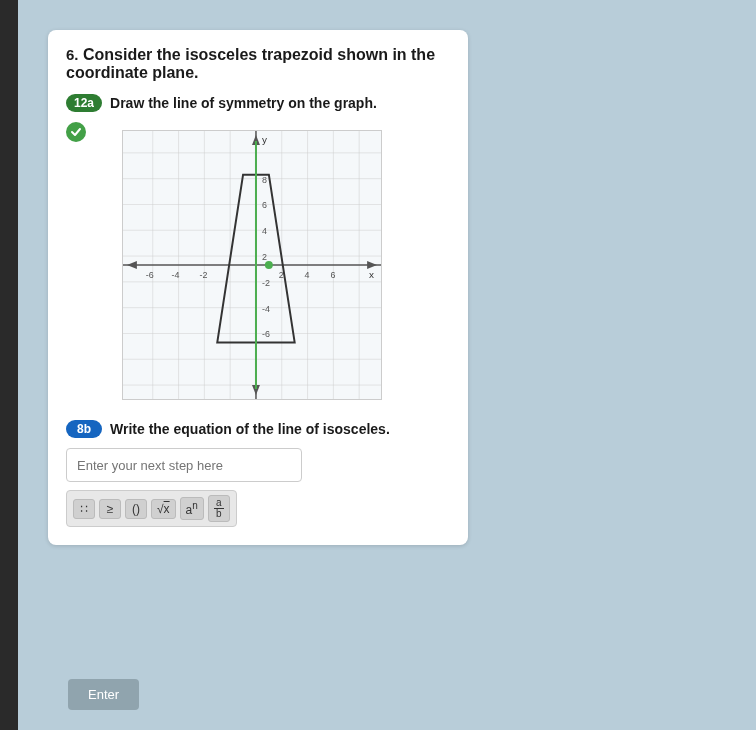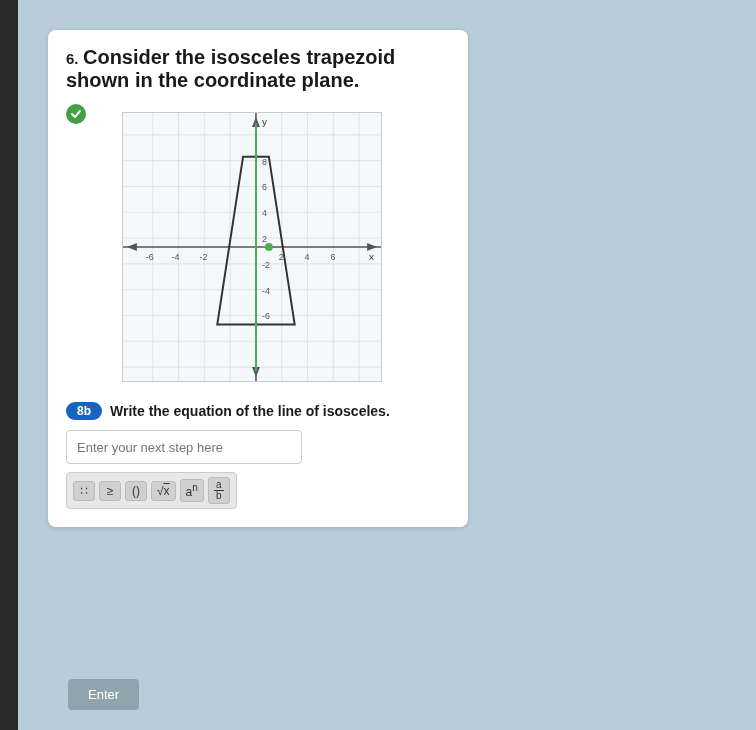--- a/index.html
+++ b/index.html
@@ -27,21 +27,21 @@
     }
 
     .problem-number {
       font-size: 15px;
       font-weight: bold;
       color: #1a1a1a;
       margin-bottom: 8px;
     }
 
     .problem-title {
-      font-size: 20px;
+      font-size: 16px;
       font-weight: bold;
       color: #1a1a1a;
       display: inline;
     }
 
     .problem-section {
       background: white;
       border-radius: 8px;
       padding: 16px 18px 18px 18px;
       width: 420px;
@@ -176,20 +176,24 @@
 
 <div class="main-content">
 
   <div class="problem-section">
 
     <div style="margin-bottom:12px;">
       <span class="problem-number">6.</span>
       <span class="problem-title">Consider the isosceles trapezoid shown in the coordinate plane.</span>
     </div>
 
+    <div class="sub-question">
+      <span class="sub-label">12a</span>
+      <span class="sub-question-text">Draw the line of symmetry on the graph.</span>
+    </div>
 
     <div style="display:flex; align-items:flex-start; margin-bottom:4px;">
       <div class="check-icon">
         <svg viewBox="0 0 12 12" fill="none">
           <polyline points="2,6 5,9 10,3" stroke="white" stroke-width="2" stroke-linecap="round" stroke-linejoin="round"></polyline>
         </svg>
       </div>
 
       <div class="graph-container">
         <svg class="graph-svg" viewBox="0 0 260 270">

